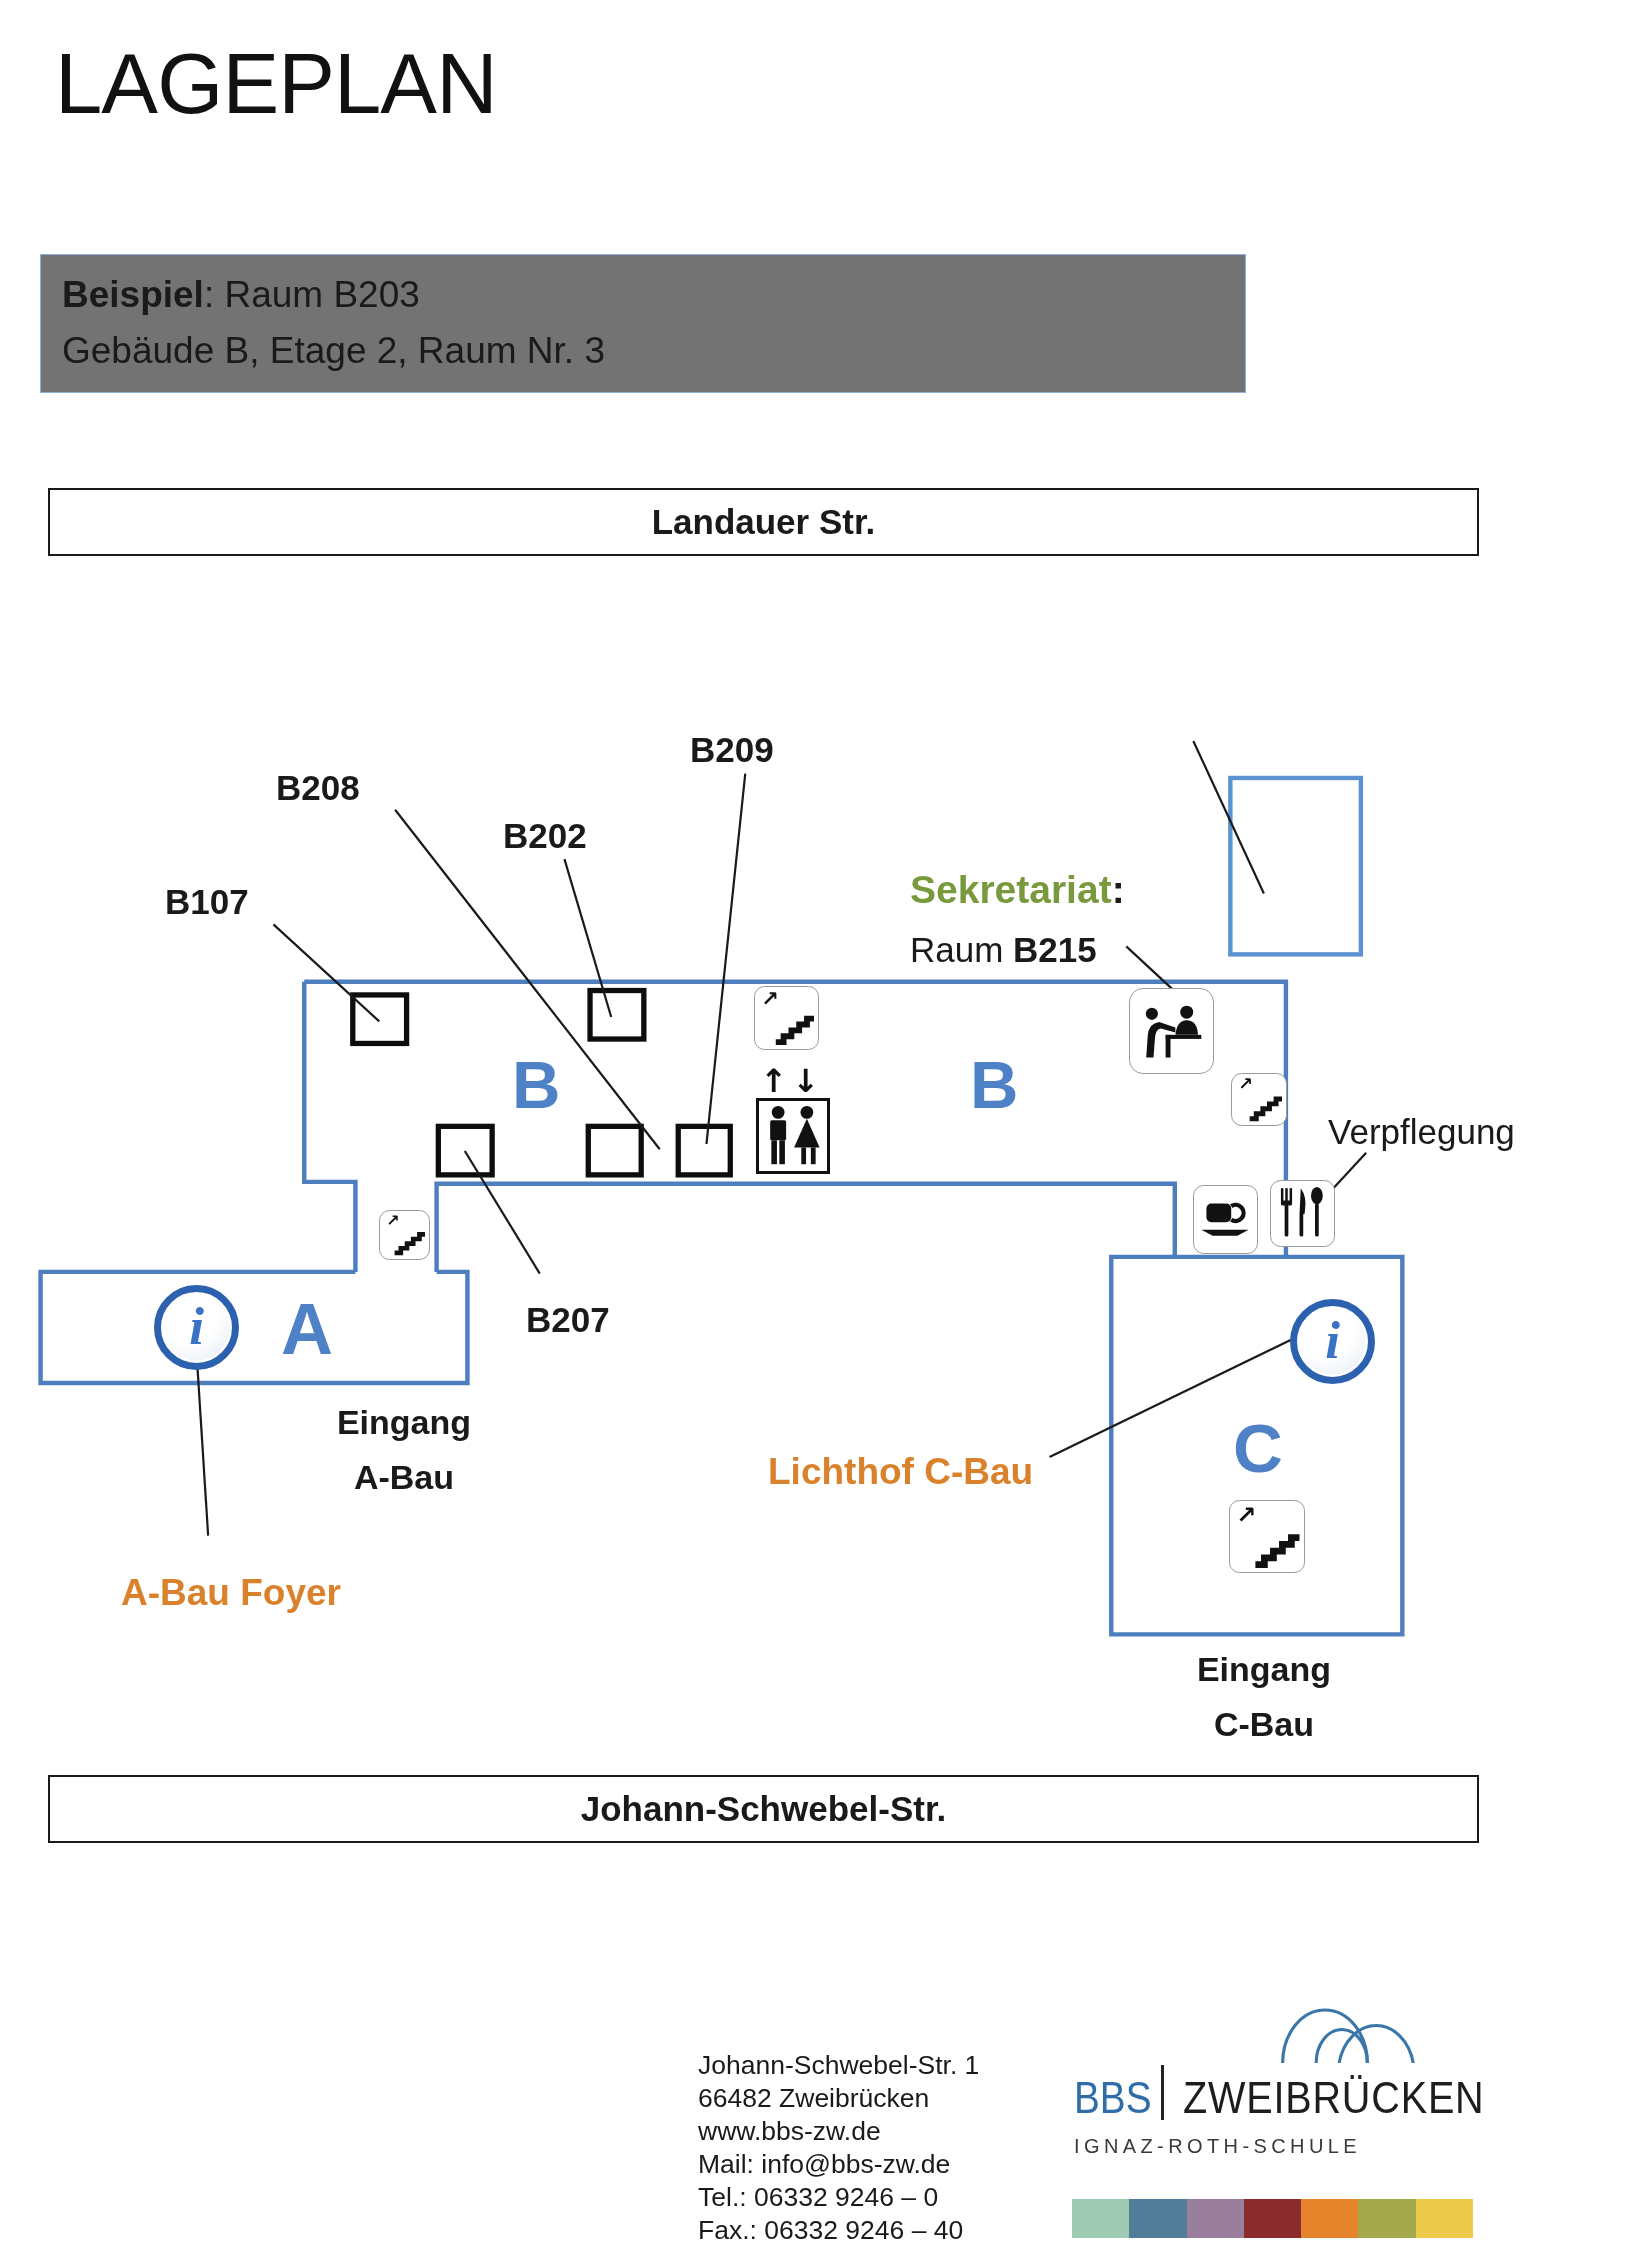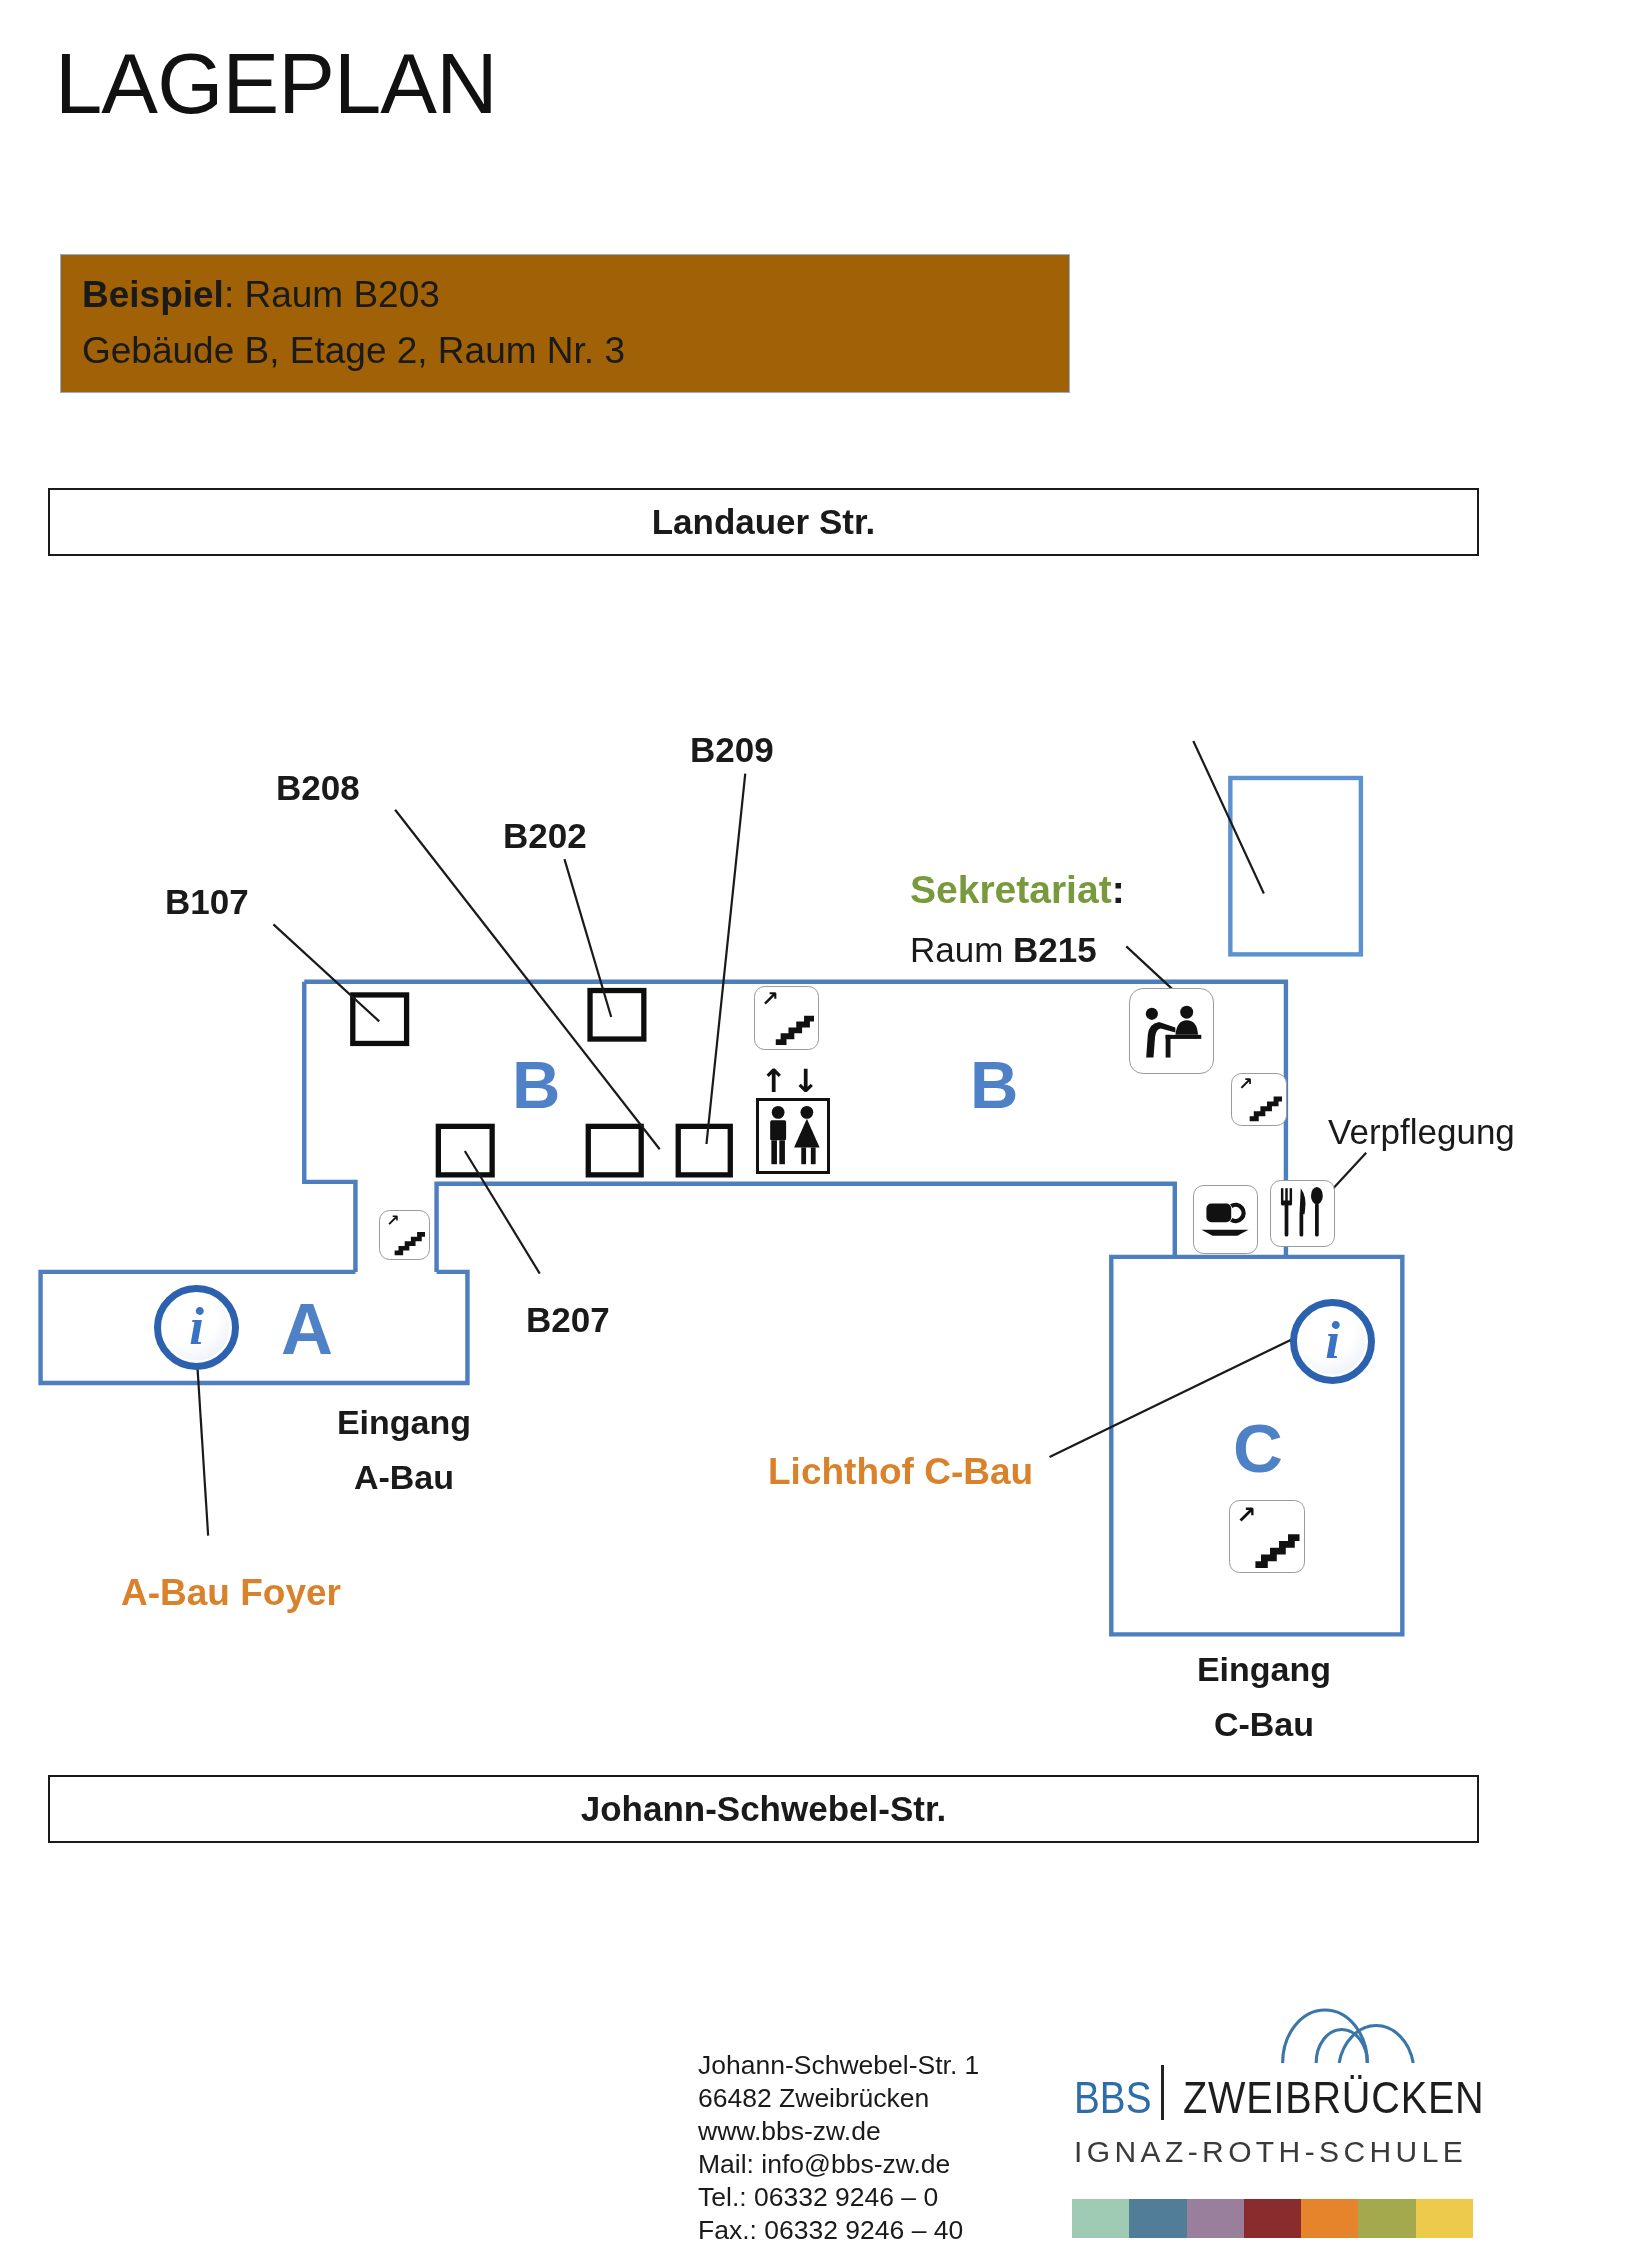--- a/index.html
+++ b/index.html
@@ -2,21 +2,21 @@
 <html style="font-size:14px"><head>
 <meta charset="utf-8">
 <style>
   html,body{margin:0;padding:0;background:#fff;}
   .canvas{position:relative;width:1629px;height:2258px;background:#fff;overflow:hidden;
           font-family:"Liberation Sans",sans-serif;color:#1a1a1a;}
   .abs{position:absolute;}
   
   .page-title{left:55px;top:35px;font-size:85px;letter-spacing:-0.9px;color:#111;}
   
-  .example-box{left:60px;top:254px;width:1010px;height:139px;background:#a16207;
+  .example-box{left:40px;top:254px;width:1206px;height:139px;background:#737373;
                border:1.8px solid #8fb0d9;box-sizing:border-box;padding:12.4px 0 0 21px;
                font-size:37px;line-height:56px;}
   .example-box b{font-weight:bold;}
   
   .street-box{left:48px;width:1431px;height:68px;border:2.6px solid #1a1a1a;box-sizing:border-box;
               display:flex;align-items:center;justify-content:center;background:#fff;
               font-size:35px;font-weight:bold;}
   .street-top{top:488px;justify-content:center;}
   .street-bottom{top:1775px;}
   
@@ -52,21 +52,21 @@
              background:radial-gradient(circle at 38% 32%,#ffffff 45%,#dfe7f2 100%);
              box-shadow:inset 0 0 0 2.6px #ffffff;display:flex;align-items:center;justify-content:center;}
   .info-icon .glyph{font-family:"Liberation Serif",serif;font-style:italic;font-weight:bold;
                     font-size:53px;color:#3a72c4;transform:translateY(-1.8px);}
   
   .footer-address{left:698px;top:2049px;font-size:26.5px;line-height:33px;}
   .logo-bbs{left:1074px;top:2073px;font-size:44px;color:#2e6da7;transform:scaleX(.88);transform-origin:left;}
   .logo-div{left:1161px;top:2065px;width:2.6px;height:55px;background:#222;}
   .logo-city{left:1183px;top:2073px;font-size:44px;color:#1d1d1d;letter-spacing:0.9px;
              transform:scaleX(.9);transform-origin:left;}
-  .logo-school{left:1074px;top:2135px;font-size:30px;letter-spacing:4.4px;color:#3a3a3a;}
+  .logo-school{left:1074px;top:2135px;font-size:20px;letter-spacing:4.4px;color:#3a3a3a;}
   .logo-strip{left:1072px;top:2199px;width:401px;height:39px;display:flex;}
   .logo-strip div{flex:1;}
 </style>
 </head>
 <body>
 
 <div class="canvas">
 
   <div class="abs page-title">LAGEPLAN</div>
 

